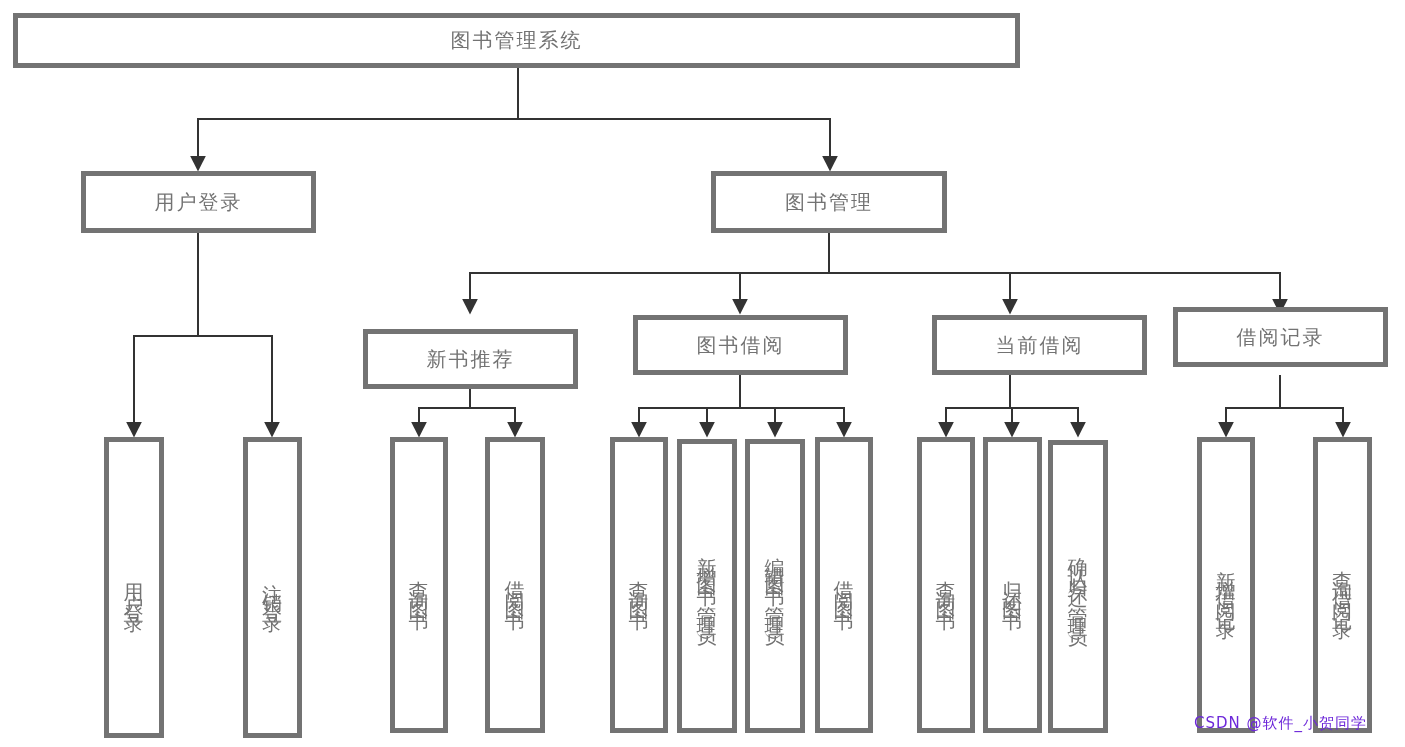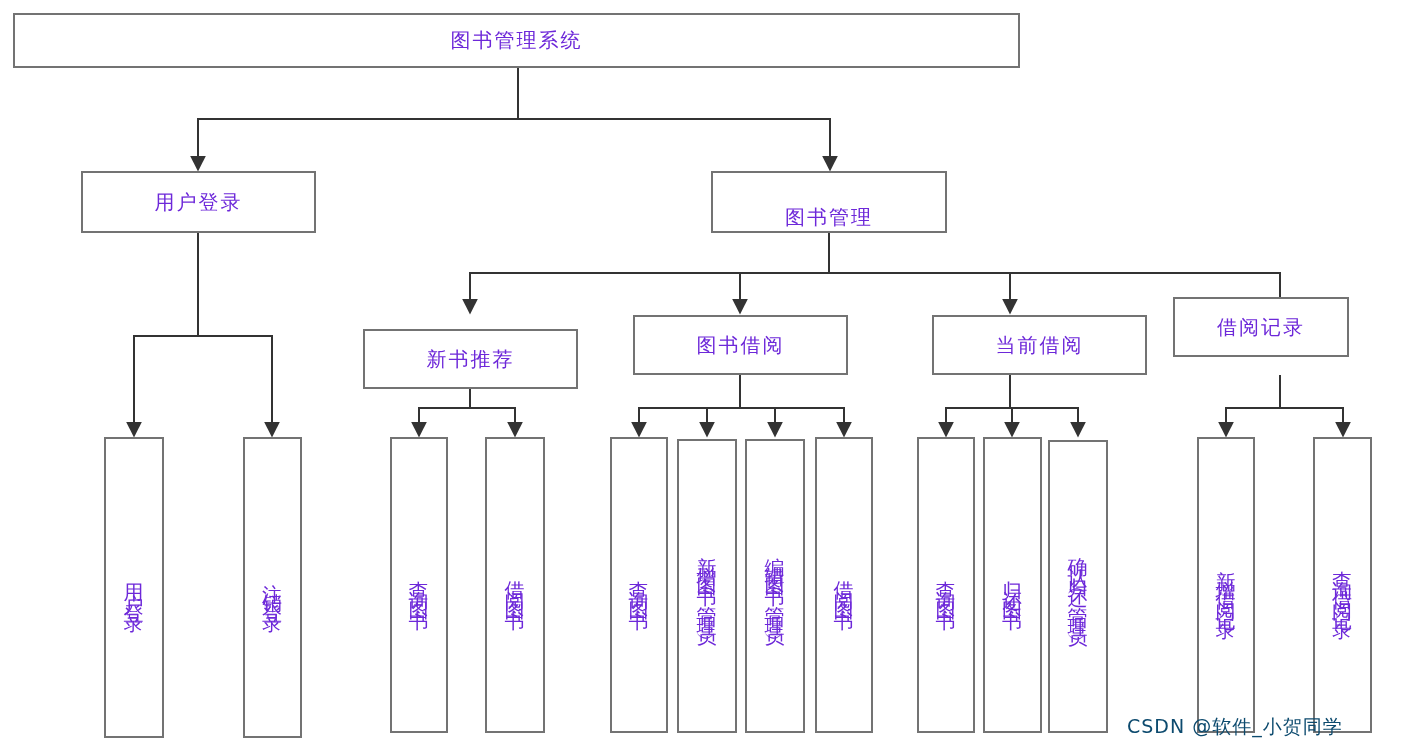--- a/index.html
+++ b/index.html
@@ -15,46 +15,46 @@
     background: #ffffff;
     overflow: hidden;
   }
   .wires {
     position: absolute;
     left: 0; top: 0;
     width: 1405px; height: 747px;
   }
   .node {
     position: absolute;
-    border: 2px solid #737373;
+    border: 5px solid #737373;
     background: #ffffff;
     display: flex;
     align-items: center;
     justify-content: center;
-    color: #6d28d9;
+    color: #737373;
   }
   .hlabel {
     font-size: 20px;
     letter-spacing: 2px;
     white-space: nowrap;
   }
   .vlabel {
     writing-mode: vertical-rl;
     text-orientation: mixed;
     font-size: 20px;
     letter-spacing: 10px;
     line-height: 1;
     white-space: nowrap;
   }
   .watermark {
     position: absolute;
-    left: 1127px;
+    left: 1194px;
     top: 714px;
-    font-size: 19px;
-    color: #0c4a6e;
+    font-size: 15px;
+    color: #6d28d9;
     letter-spacing: 1px;
     white-space: nowrap;
     z-index: 5;
   }
 </style>
 </head>
 <body>
 
 <div class="canvas">
 
@@ -108,34 +108,34 @@
     </g>
   </svg>
 
   <div class="node" style="left:13px; top:13px; width:1007px; height:55px;">
     <span class="hlabel">图书管理系统</span>
   </div>
 
   <div class="node" style="left:81px; top:171px; width:235px; height:62px;">
     <span class="hlabel">用户登录</span>
   </div>
-  <div class="node" style="left:711px; top:171px; width:236px; height:62px;align-items:flex-end;">
+  <div class="node" style="left:711px; top:171px; width:236px; height:62px;">
     <span class="hlabel">图书管理</span>
   </div>
 
   <div class="node" style="left:363px; top:329px; width:215px; height:60px;">
     <span class="hlabel">新书推荐</span>
   </div>
   <div class="node" style="left:633px; top:315px; width:215px; height:60px;align-items:center;">
     <span class="hlabel">图书借阅</span>
   </div>
   <div class="node" style="left:932px; top:315px; width:215px; height:60px;">
     <span class="hlabel">当前借阅</span>
   </div>
-  <div class="node" style="left:1173px; top:297px; width:176px; height:60px;">
+  <div class="node" style="left:1173px; top:307px; width:215px; height:60px;">
     <span class="hlabel">借阅记录</span>
   </div>
 
   <div class="node" style="left:104px; top:437px; width:60px; height:301px;">
     <span class="vlabel">用户登录</span>
   </div>
   <div class="node" style="left:243px; top:437px; width:59px; height:301px;">
     <span class="vlabel">注销登录</span>
   </div>
 

